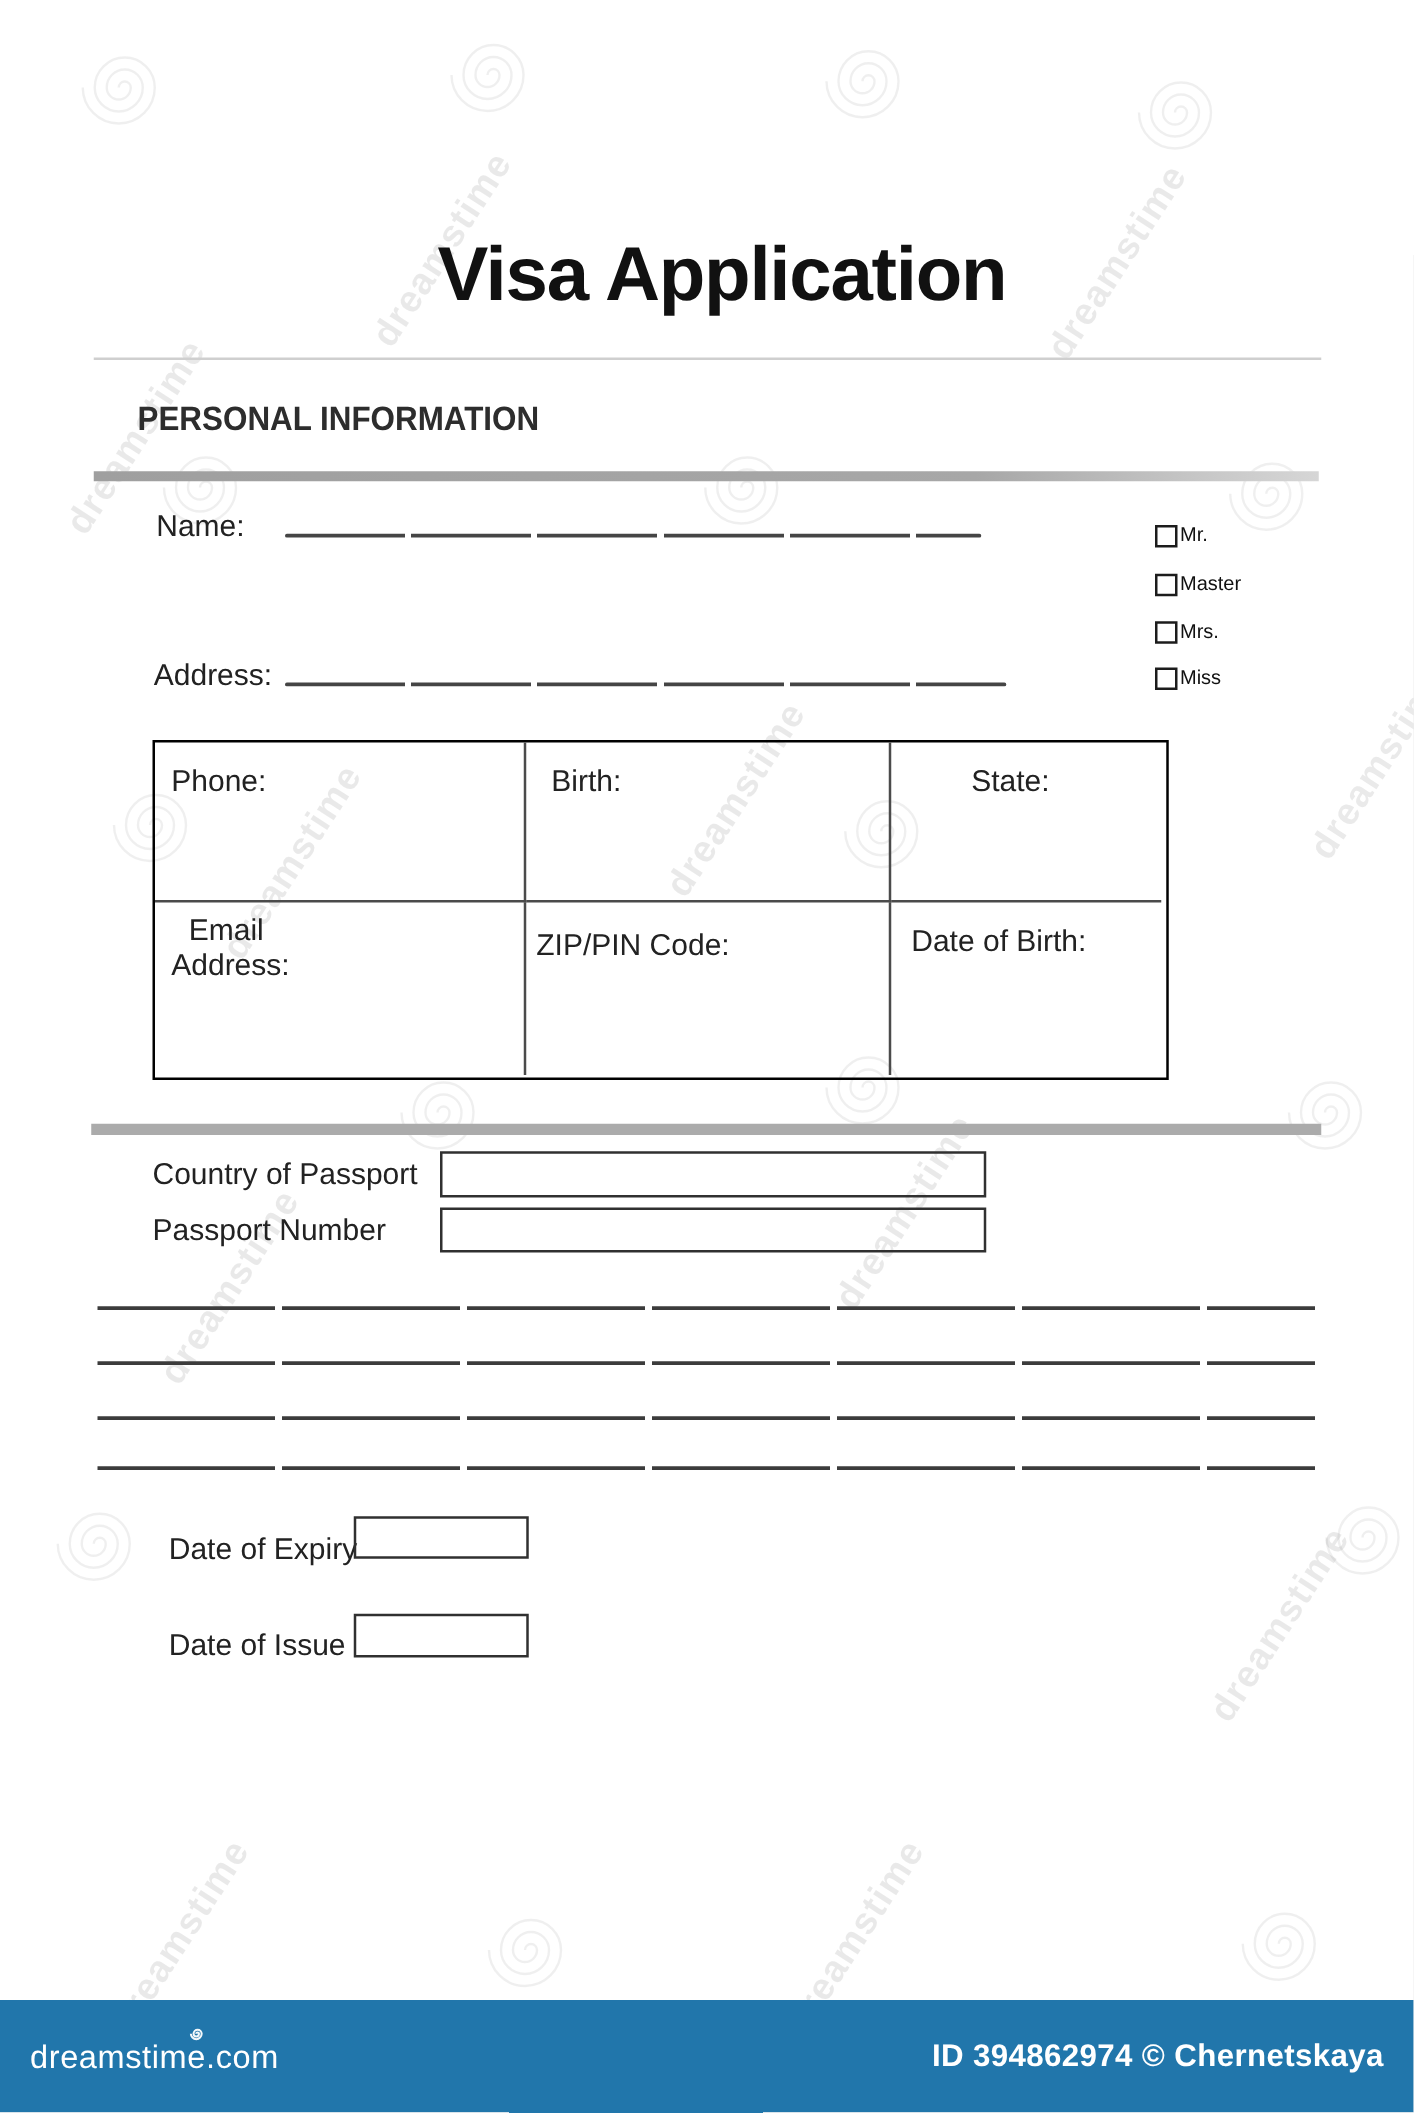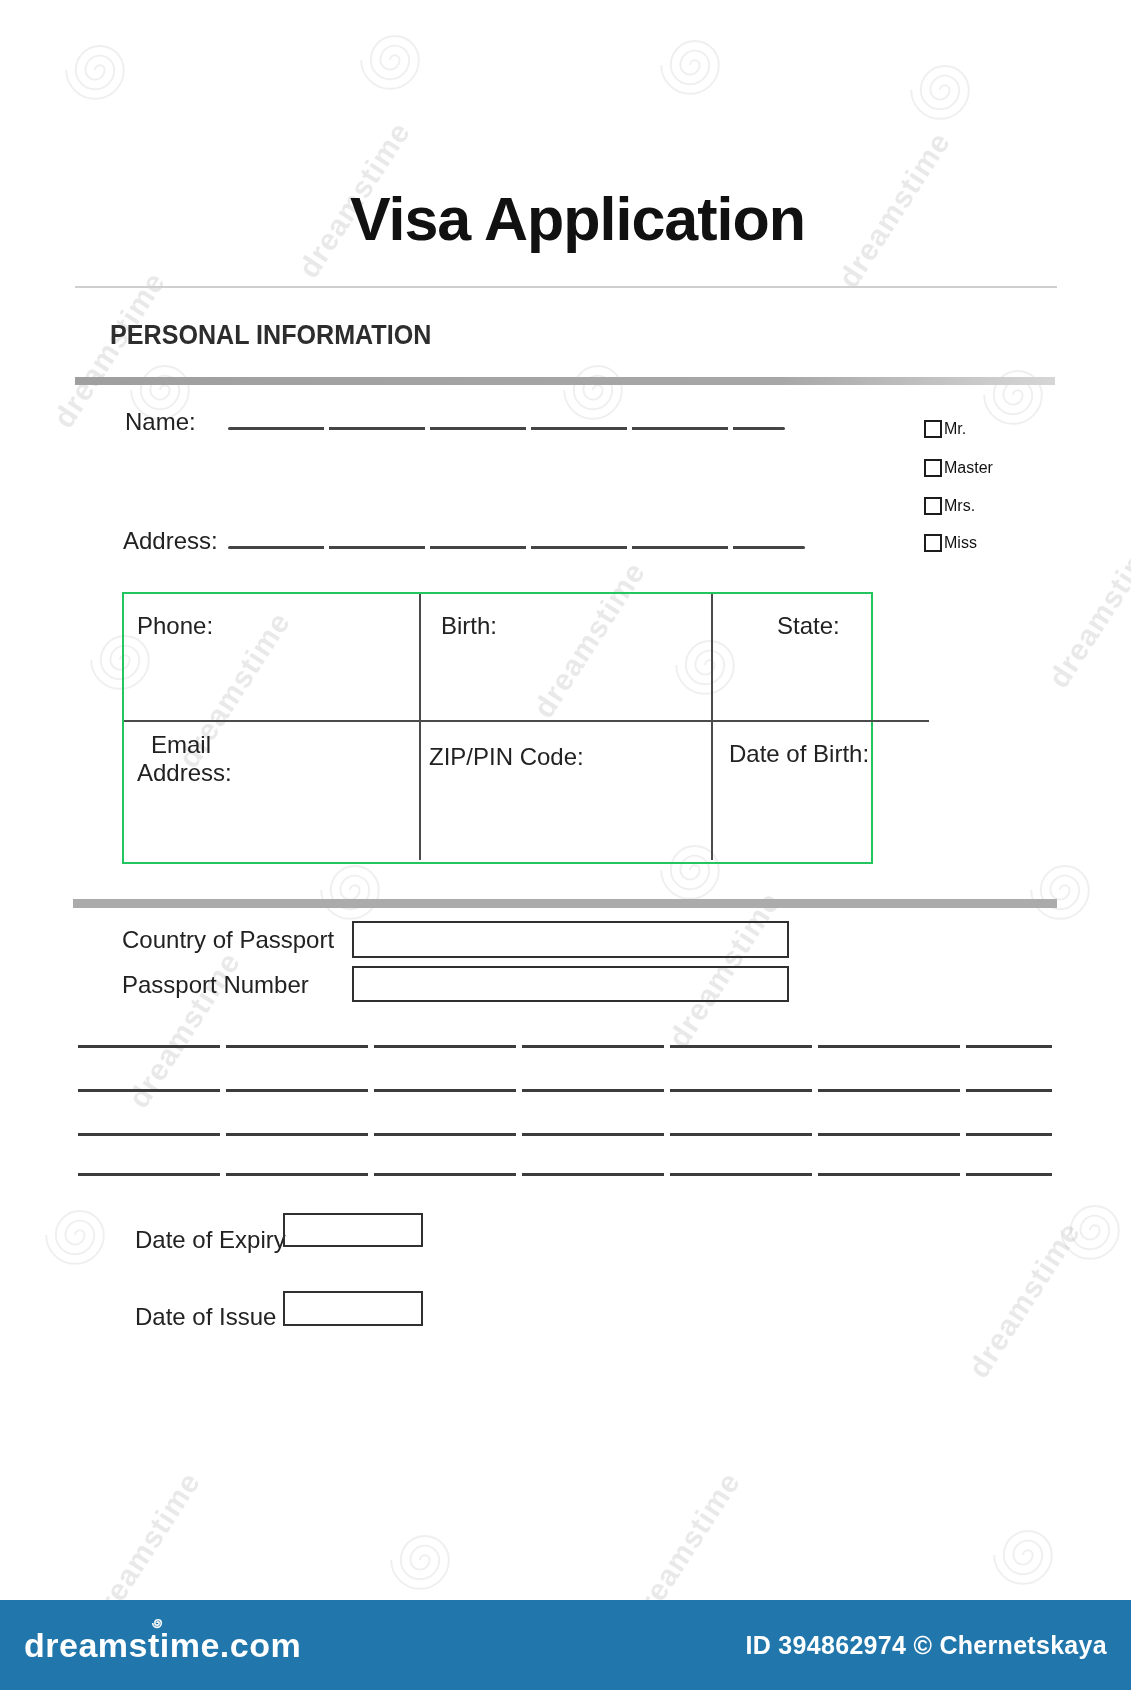--- a/index.html
+++ b/index.html
@@ -33,22 +33,22 @@
   .thick-rule2{position:absolute;top:899px;left:73px;width:984px;height:9px;background:#ababab;}
   .lbl{position:absolute;font-size:24px;color:#222;}
   .wline{position:absolute;height:3px;border-radius:2px;
     background:repeating-linear-gradient(90deg,#454545 0 96px,rgba(69,69,69,0) 96px 101px);}
   
   .salutation{position:absolute;left:924px;display:flex;align-items:flex-end;}
   .cb{width:14px;height:14px;border:2px solid #1c1c1c;background:#fff;display:inline-block;}
   .cb-label{font-size:16px;color:#111;margin-left:2px;}
   
   .grid-table{
-    position:absolute;left:122px;top:592px;width:751px;height:272px;box-sizing:border-box;
-    border:2px solid #22c55e;display:grid;
+    position:absolute;left:122px;top:592px;width:813px;height:272px;box-sizing:border-box;
+    border:2px solid #000000;display:grid;
     grid-template-columns:297px 292px 216px;grid-template-rows:128px 138px;
   }
   .cell{box-sizing:border-box;border-right:2px solid #4b4b4b;border-bottom:2px solid #4b4b4b;font-size:24px;color:#222;}
   .cell.last-col{border-right:none;}
   .cell.last-row{border-bottom:none;}
   .cell .pad{display:block;}
   .c-phone .pad{padding:18px 0 0 13px;}
   .c-city .pad{padding:18px 0 0 20px;}
   .c-state .pad{padding:18px 0 0 24px;margin-left:40px;}
   .c-email .pad{padding:9px 0 0 0;line-height:28px;}
@@ -60,21 +60,21 @@
   .box-input{position:absolute;box-sizing:border-box;border:2px solid #303030;background:transparent;}
   
   .dash-rule{position:absolute;left:78px;width:974px;height:3px;
     background:repeating-linear-gradient(90deg,#3c3c3c 0 142px,rgba(60,60,60,0) 142px 148px);}
   
   .footer-bar{
     position:absolute;left:0;top:1600px;width:1131px;height:90px;background:#2176ab;
     display:flex;align-items:center;justify-content:space-between;
     padding:0 24px;box-sizing:border-box;z-index:3;
   }
-  .footer-logo{position:relative;color:#fff;font-size:34px;font-weight:700;letter-spacing:.5px;}
+  .footer-logo{position:relative;color:#fff;font-size:26px;font-weight:400;letter-spacing:.5px;}
   .logo-spiral{position:absolute;left:124px;top:-12px;width:18px;height:18px;opacity:.95;}
   .footer-credit{color:#fff;font-size:25px;font-weight:600;letter-spacing:.3px;}
 </style>
 </head>
 <body>
 
 <div class="page">
 
   <div class="wm">
     <svg width="0" height="0" style="position:absolute">

